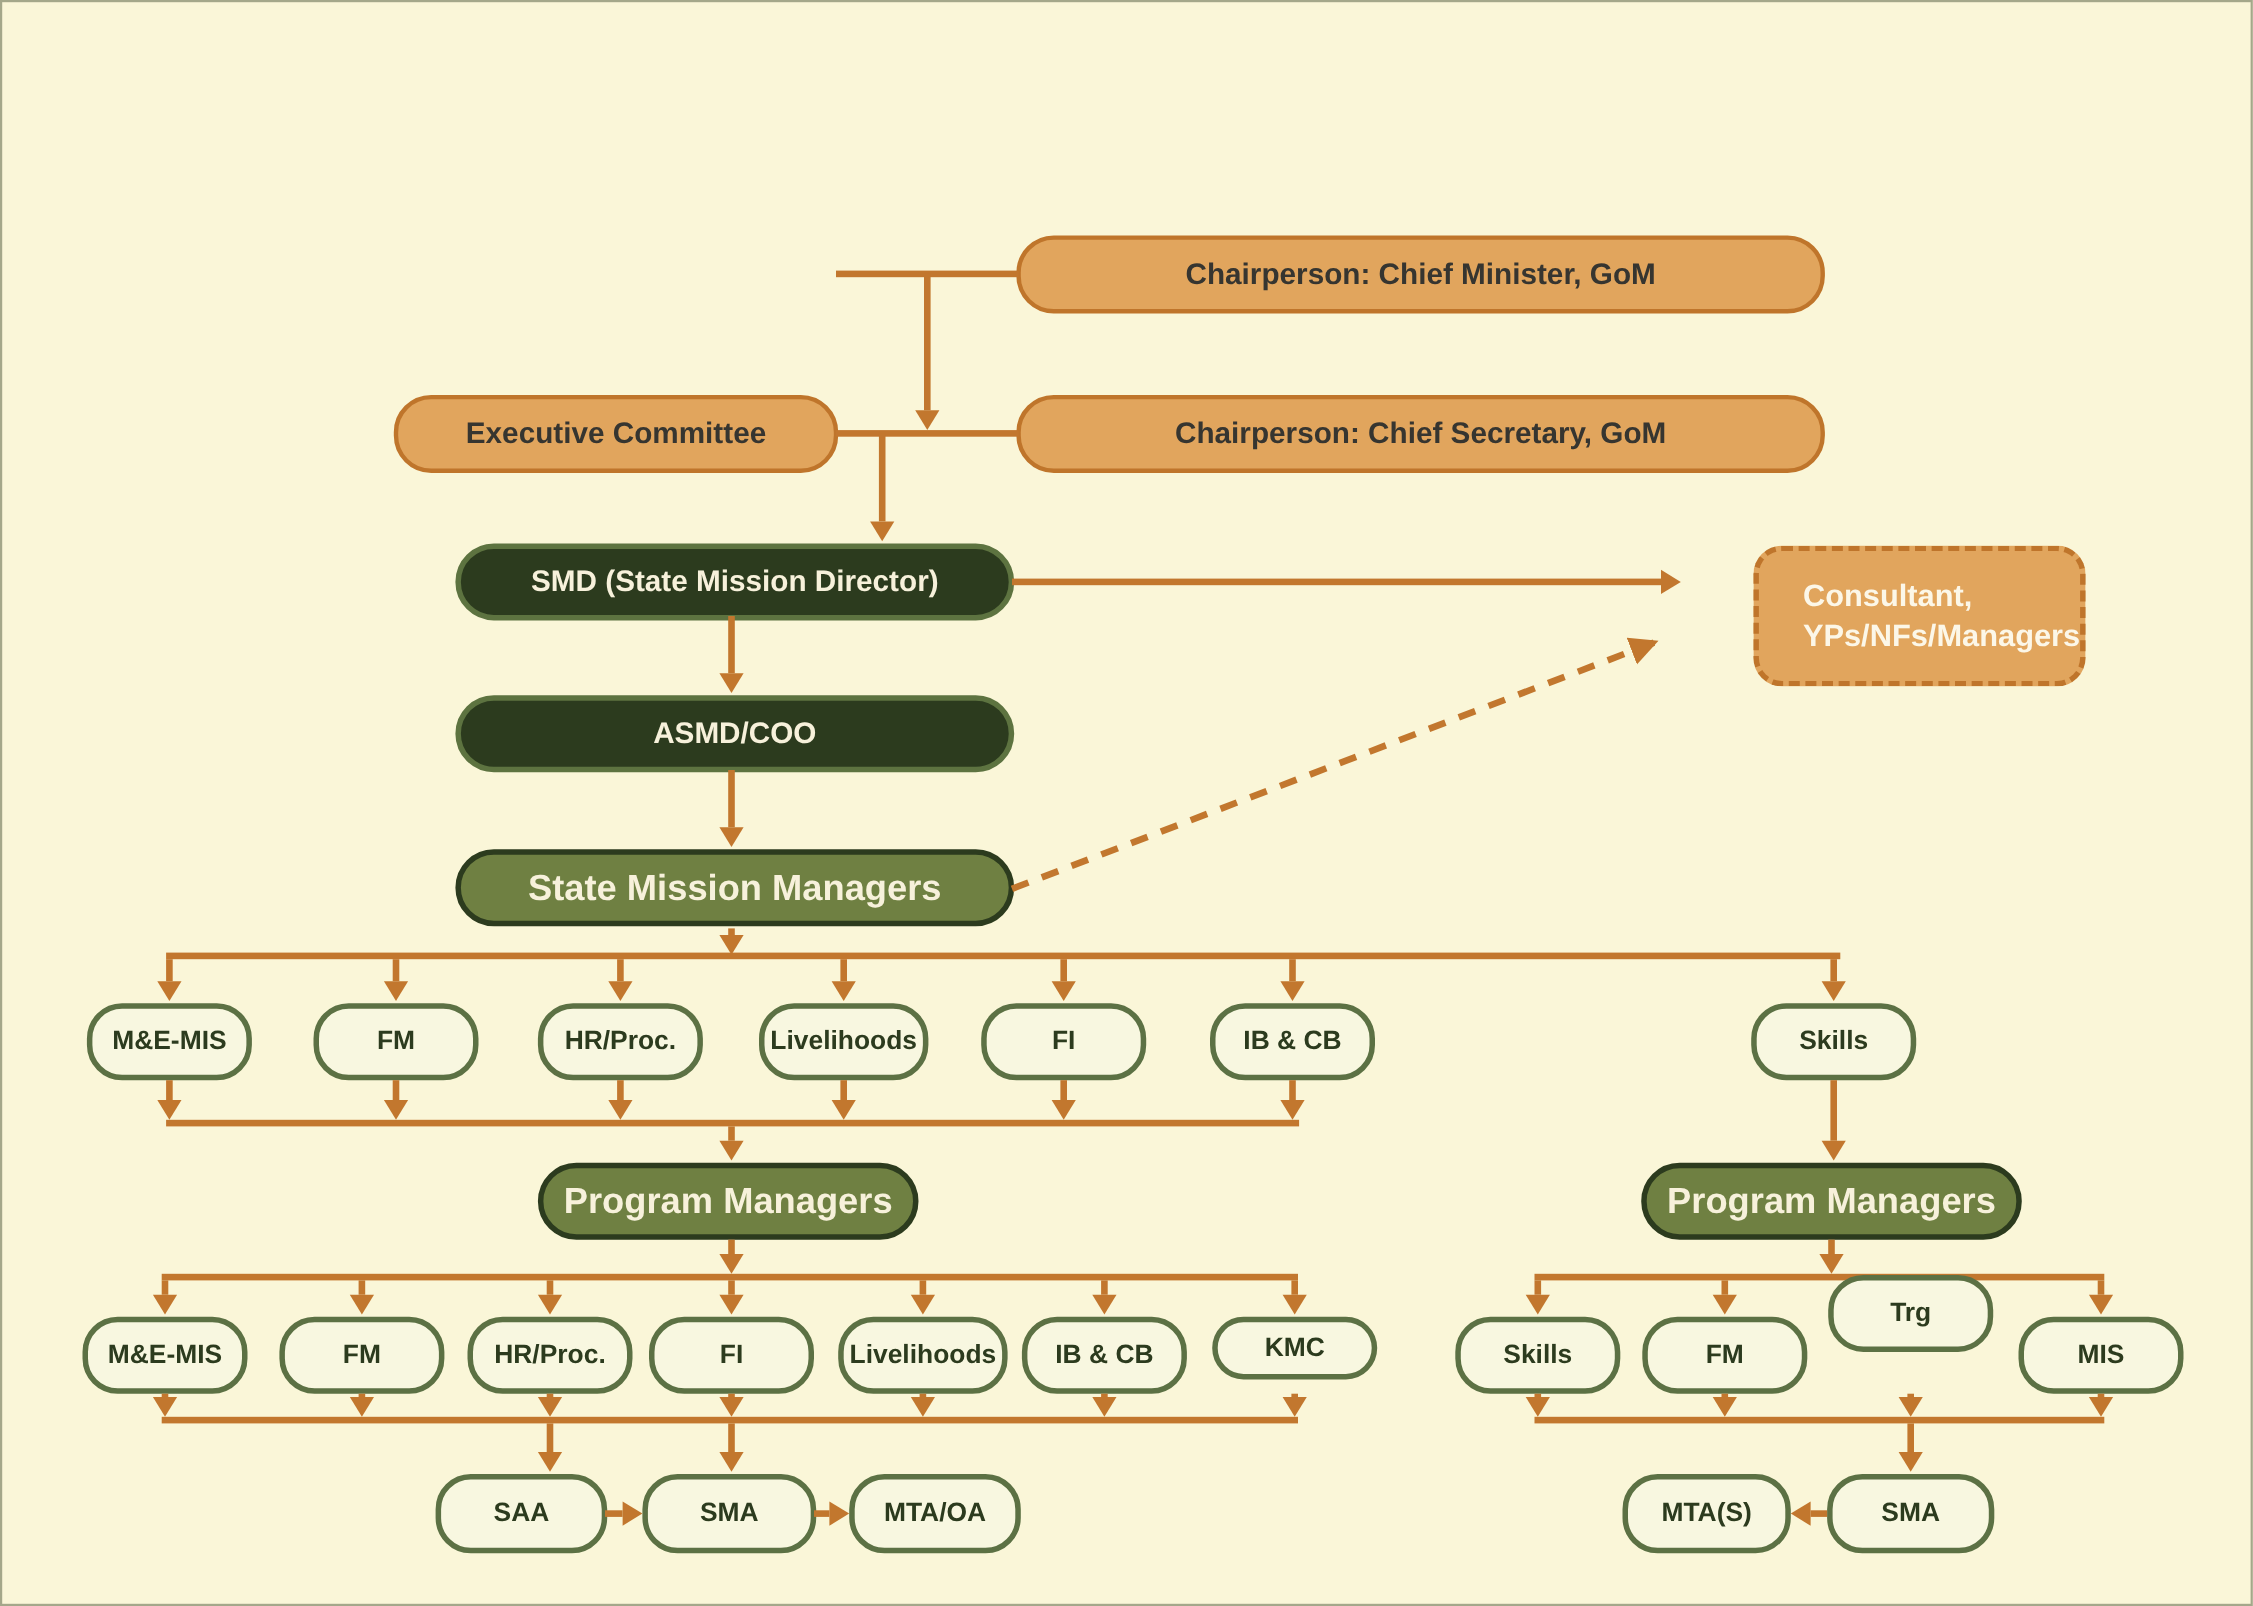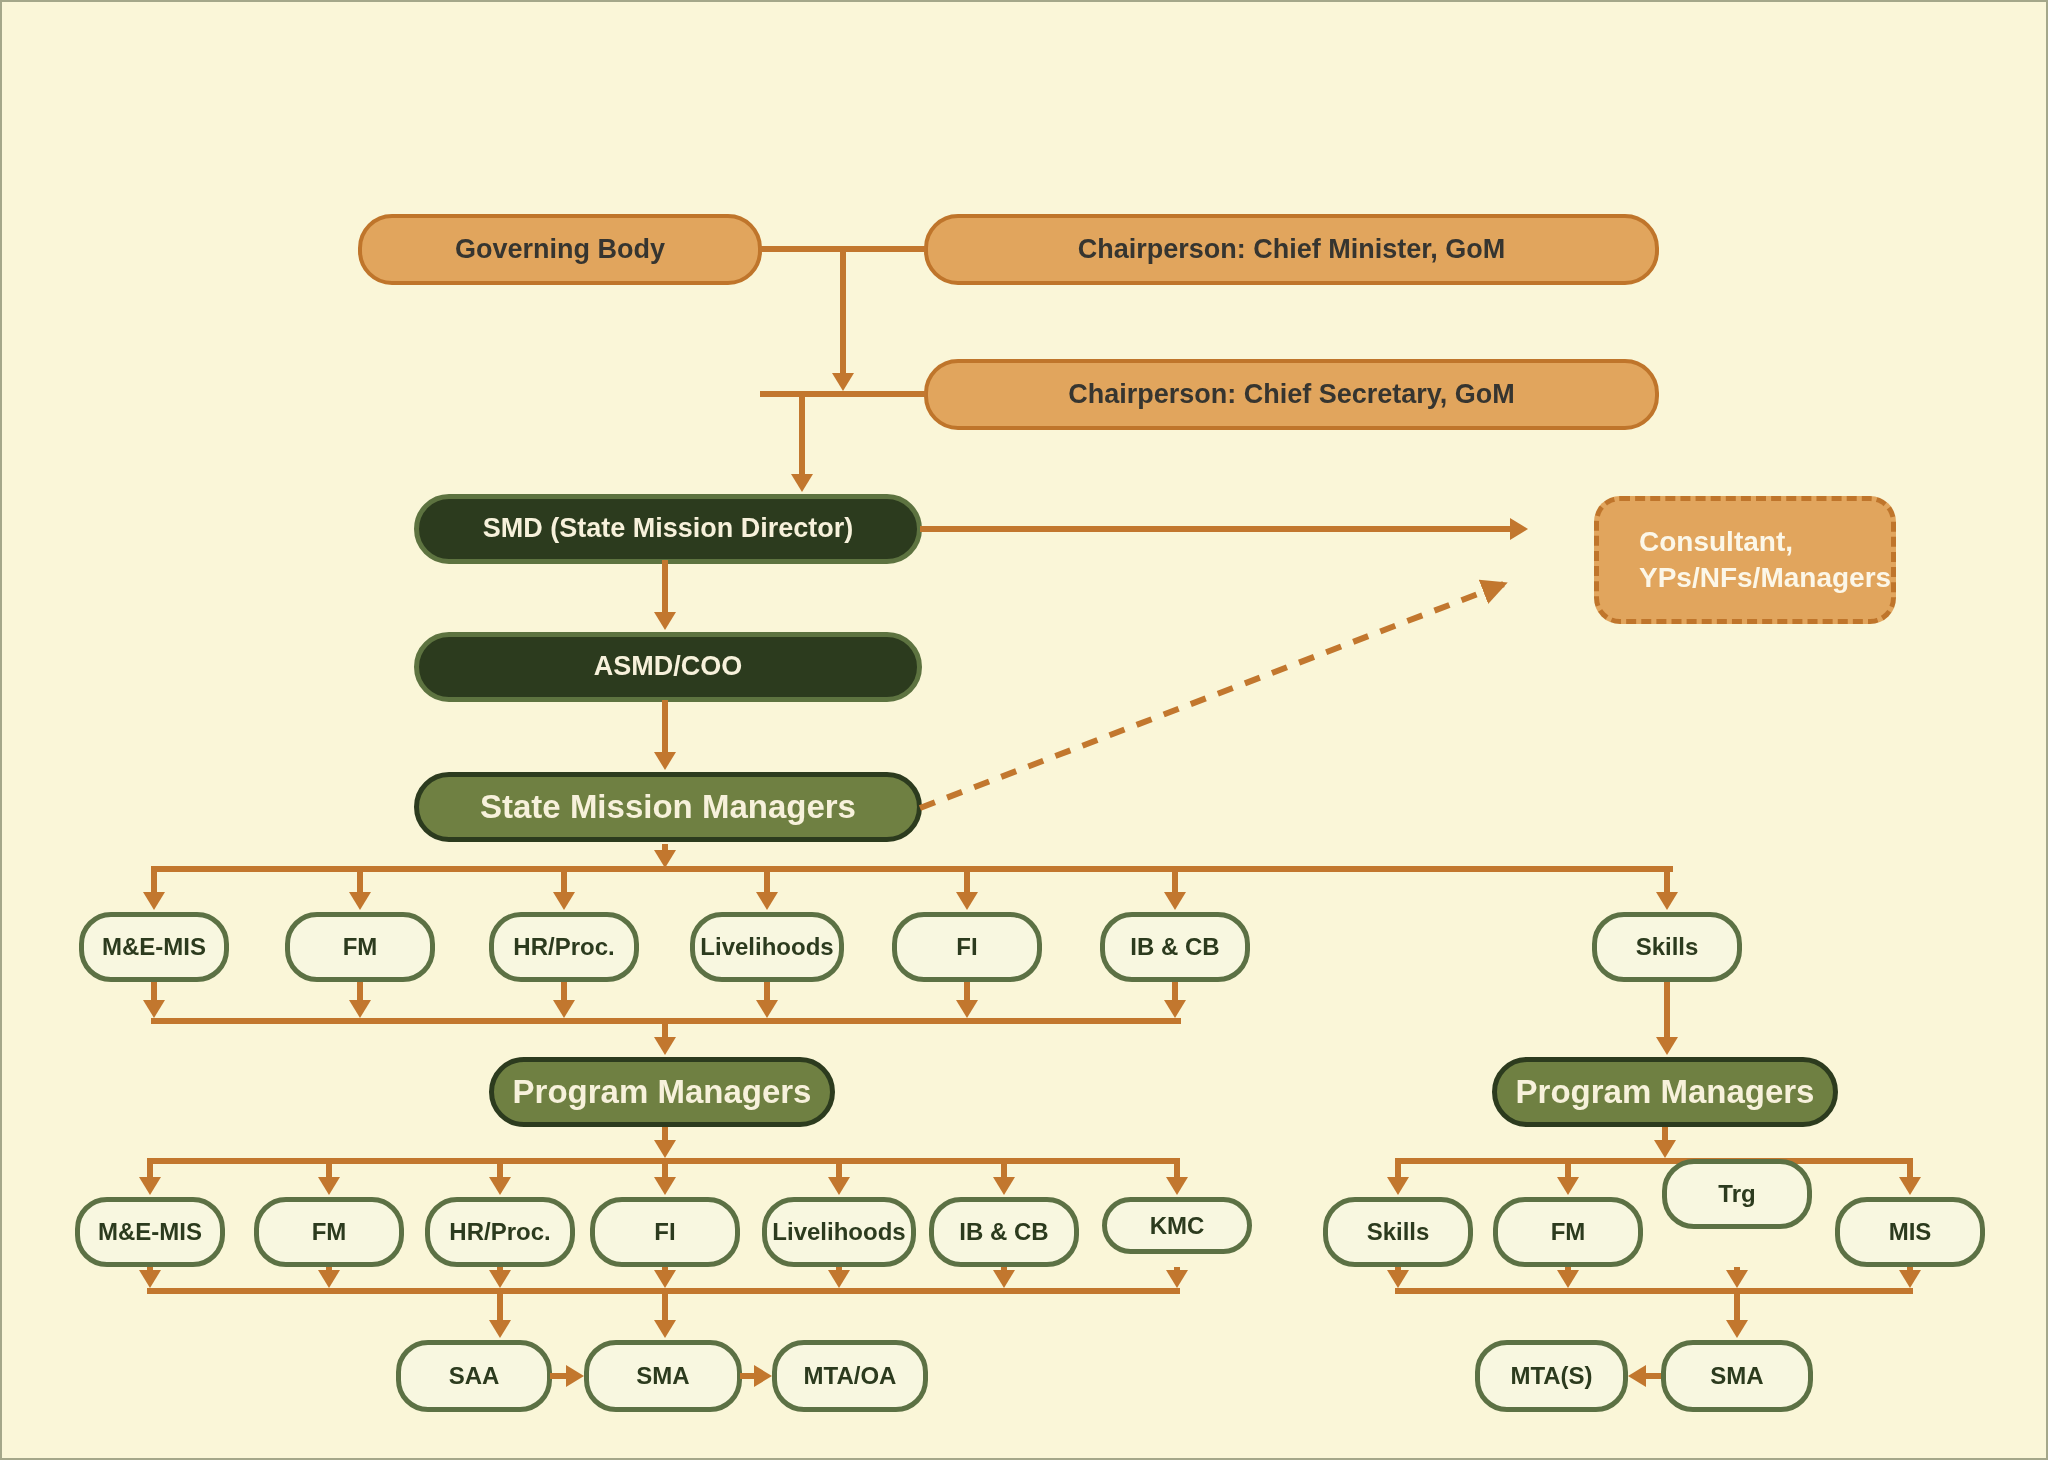--- a/index.html
+++ b/index.html
@@ -47,23 +47,23 @@
   .larr::before{content:"";position:absolute;right:100%;top:-8px;width:0;height:0;
        border:11px solid transparent;border-right:18px solid var(--arrow);border-left:none;}
   svg.overlay{position:absolute;left:0;top:0;width:2048px;height:1460px;pointer-events:none;}
 </style>
 </head>
 <body>
 
 <div class="canvas">
 
 
-  <div class="box orange-box" style="left:356px;top:212px;width:404px;height:71px;">Governing Body</div>
   <div class="box orange-box" style="left:922px;top:212px;width:735px;height:71px;">Chairperson: Chief Minister, GoM</div>
 
+  <div class="box orange-box" style="left:356px;top:357px;width:404px;height:71px;">Executive Committee</div>
   <div class="box orange-box" style="left:922px;top:357px;width:735px;height:71px;">Chairperson: Chief Secretary, GoM</div>
 
   <div class="hl" style="left:758px;top:244px;width:166px;"></div>
   <div class="drop" style="left:838px;top:247px;height:124px;"></div>
   <div class="hl" style="left:758px;top:389px;width:166px;"></div>
   <div class="drop" style="left:797px;top:392px;height:80px;"></div>
 
   <div class="box dark-box" style="left:412px;top:492px;width:508px;height:70px;">SMD (State Mission Director)</div>
   <div class="box consultant-box" style="left:1592px;top:494px;width:302px;height:128px;">
     <span style="align-self:flex-start;">Consultant,</span>

